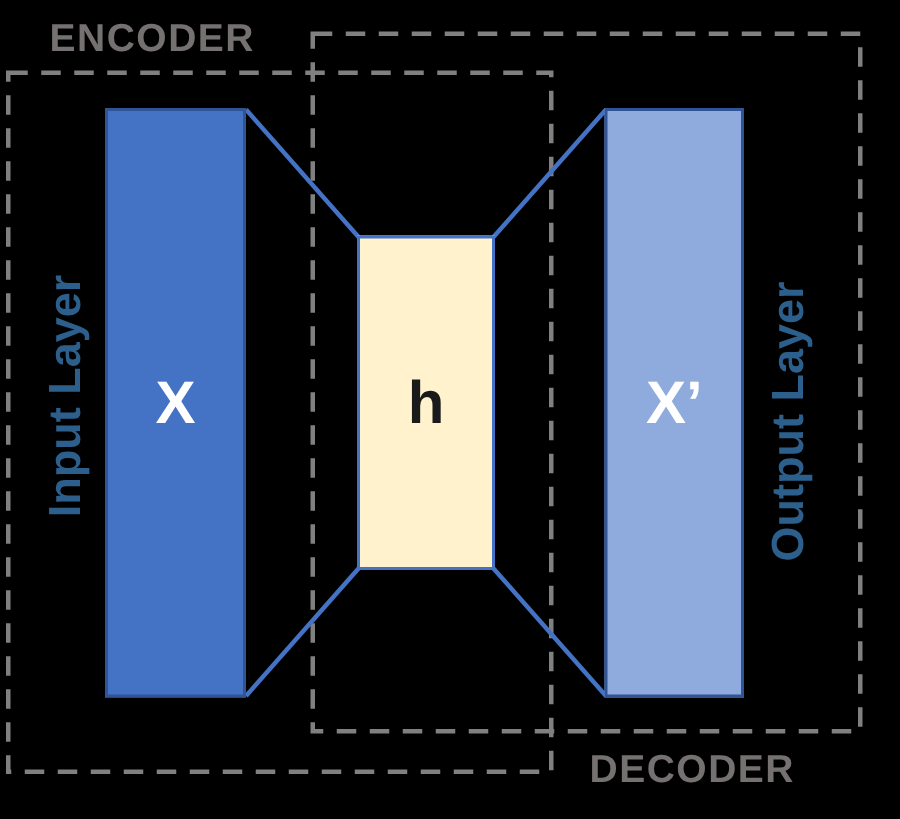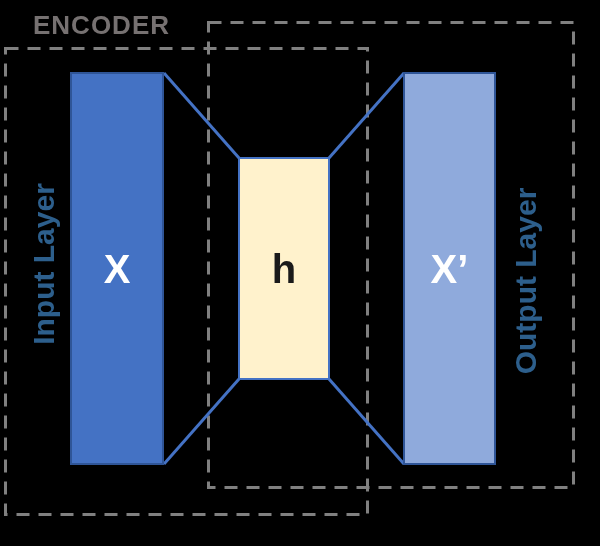--- a/index.html
+++ b/index.html
@@ -96,20 +96,21 @@
     <rect class="dashed-box" x="5.5" y="48.5" width="362" height="466"></rect>
     <rect class="dashed-box" x="208.5" y="22.5" width="365" height="465"></rect>
     <line class="connector" x1="164" y1="73" x2="239" y2="158"></line>
     <line class="connector" x1="164" y1="464" x2="239" y2="379"></line>
     <line class="connector" x1="329" y1="158" x2="404" y2="73"></line>
     <line class="connector" x1="329" y1="379" x2="404" y2="464"></line>
   </svg>
 
   <div class="region-label encoder">ENCODER</div>
 
+  <div class="region-label decoder">DECODER</div>
 
   <div class="vlabel input-layer">Input Layer</div>
 
   <div class="vlabel output-layer">Output Layer</div>
 
   <div class="node node-input">
     <span class="node-label">X</span>
   </div>
 
   <div class="node node-hidden">

